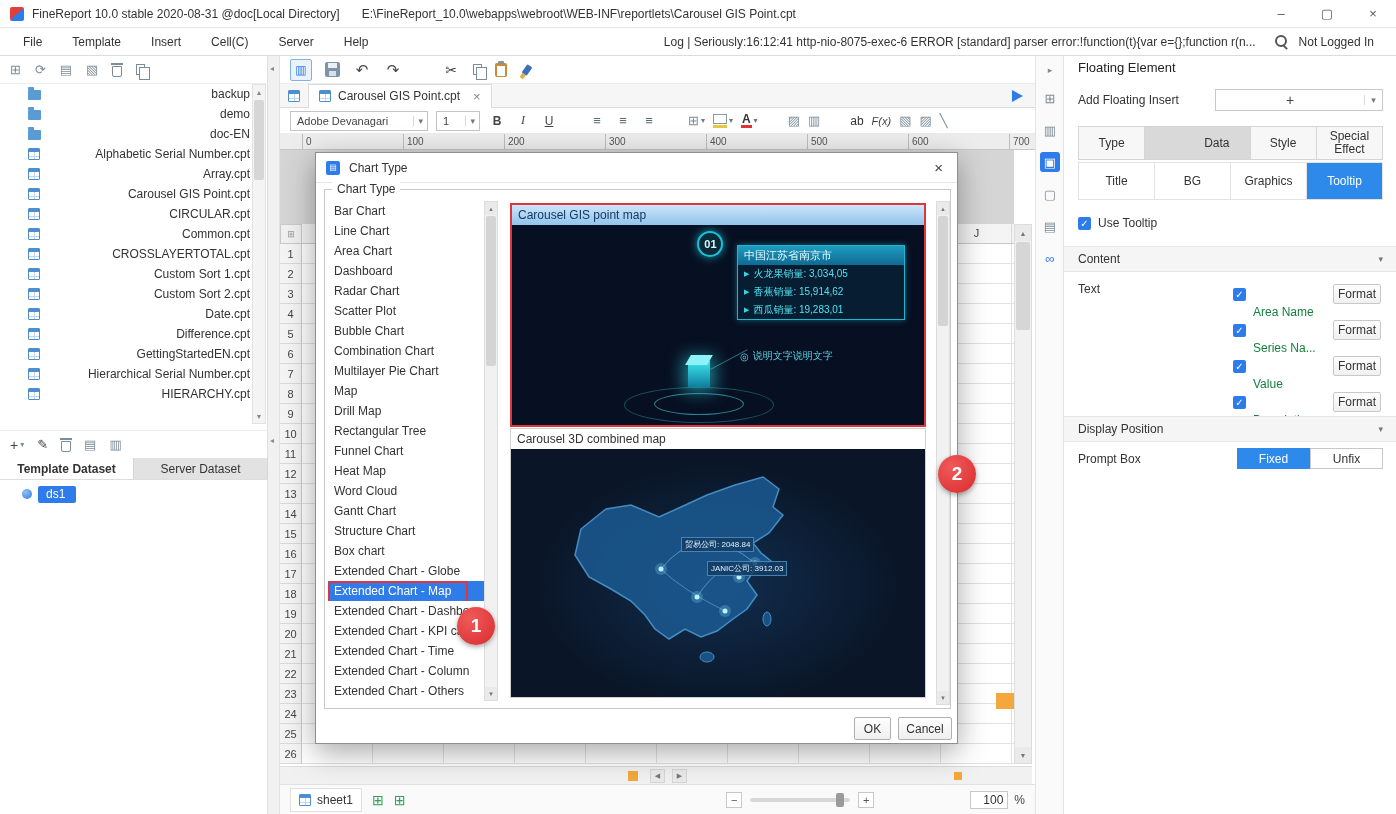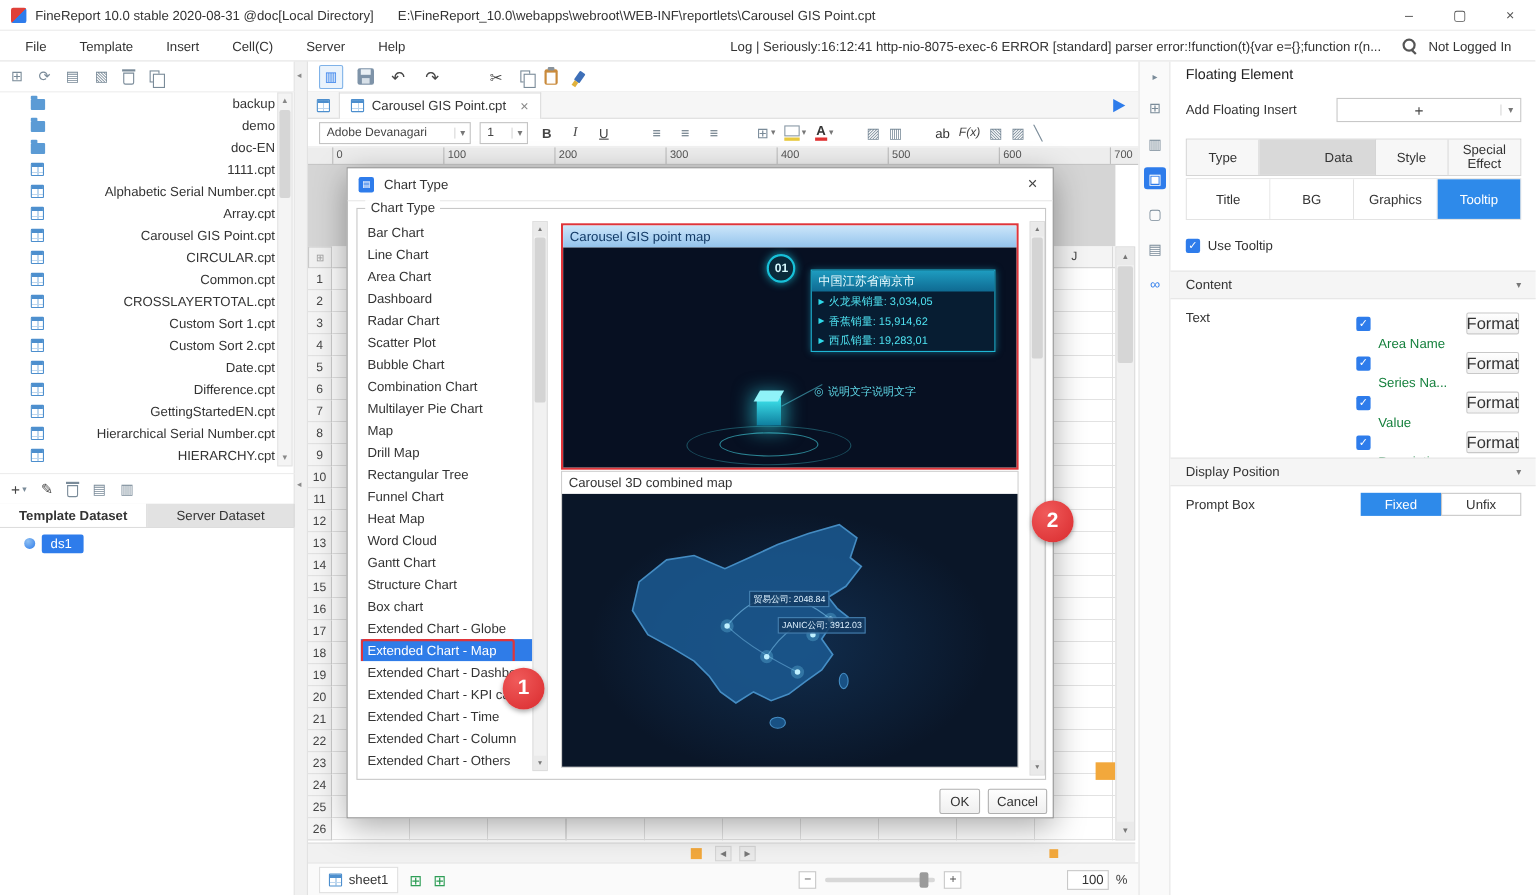--- a/index.html
+++ b/index.html
@@ -148,21 +148,21 @@
   .rp-subtab:last-child { border-right:none; }
   .rp-subtab.selected { background:#2E8AEA; color:#fff; }
   .checkbox { width:13px; height:13px; background:#2E7CEB; border-radius:2px; color:#fff; font-size:10px; display:flex; align-items:center; justify-content:center; flex:none; }
   .rp-usetooltip { position:absolute; left:14px; top:160px; display:flex; align-items:center; gap:7px; }
   .rp-section { position:absolute; left:0; width:333px; height:26px; background:#F5F5F5; border-top:1px solid #E6E6E6; border-bottom:1px solid #E6E6E6; display:flex; align-items:center; padding:0 14px; color:#333; }
   .rp-section .sec-caret { margin-left:auto; font-size:9px; color:#777; }
   .rp-textlabel { position:absolute; left:14px; top:226px; color:#333; }
   .opt-rows { position:absolute; left:0; top:220px; width:333px; }
   .opt-row { height:36px; display:flex; align-items:center; gap:7px; padding-left:169px; padding-right:16px; }
   .opt-label { color:#15803d; white-space:nowrap;margin-top:36px; }
-  .format-btn { margin-left:auto; width:48px; height:20px; border:1px solid #C8C8C8; background:linear-gradient(#FEFEFE,#F0F0F0); font-size:15px; color:#333; display:flex; align-items:center; justify-content:center; border-radius:2px; }
+  .format-btn { margin-left:auto; width:48px; height:20px; border:1px solid #C8C8C8; background:linear-gradient(#FEFEFE,#F0F0F0); font-size:12px; color:#333; display:flex; align-items:center; justify-content:center; border-radius:2px; }
   .rp-promptrow { position:absolute; left:14px; top:392px; width:305px; display:flex; align-items:center; }
   .fixed-btn { margin-left:auto; width:73px; height:21px; background:#2E8AEA; color:#fff; display:flex; align-items:center; justify-content:center; }
   .unfix-btn { width:73px; height:21px; border:1px solid #C8C8C8; background:#fff; color:#333; display:flex; align-items:center; justify-content:center; }
 
   
   .dialog { position:absolute; left:315px; top:152px; width:643px; height:592px; background:#fff; border:1px solid #8F8F8F; box-shadow:0 8px 28px rgba(0,0,0,.35); z-index:40; }
   .dlg-titlebar { position:absolute; left:0; top:0; width:641px; height:30px; display:flex; align-items:center; padding:0 10px; border-bottom:1px solid #E8E8E8; }
   .dlg-icon { width:14px; height:14px; background:#2E7CEB; border-radius:2px; color:#fff; font-size:8px; display:flex; align-items:center; justify-content:center; margin-right:9px; }
   .dlg-close { margin-left:auto; color:#444; font-size:15px; padding:0 4px; }
   .group-box { position:absolute; left:8px; top:36px; width:627px; height:520px; border:1px solid #C8C8C8; }
@@ -253,24 +253,20 @@
             <span class="folder-icon"></span>
             <span class="t-label">demo</span>
           </div>
           <div class="tree-item">
             <span class="folder-icon"></span>
             <span class="t-label">doc-EN</span>
           </div>
         </div>
       <div>
 
-      <div class="tree-item">
-            <span class="cpt-icon"></span>
-            <span class="t-label">1111.cpt</span>
-          </div>
           <div class="tree-item">
             <span class="cpt-icon"></span>
             <span class="t-label">Alphabetic Serial Number.cpt</span>
           </div>
           <div class="tree-item">
             <span class="cpt-icon"></span>
             <span class="t-label">Array.cpt</span>
           </div>
           <div class="tree-item">
             <span class="cpt-icon"></span>

